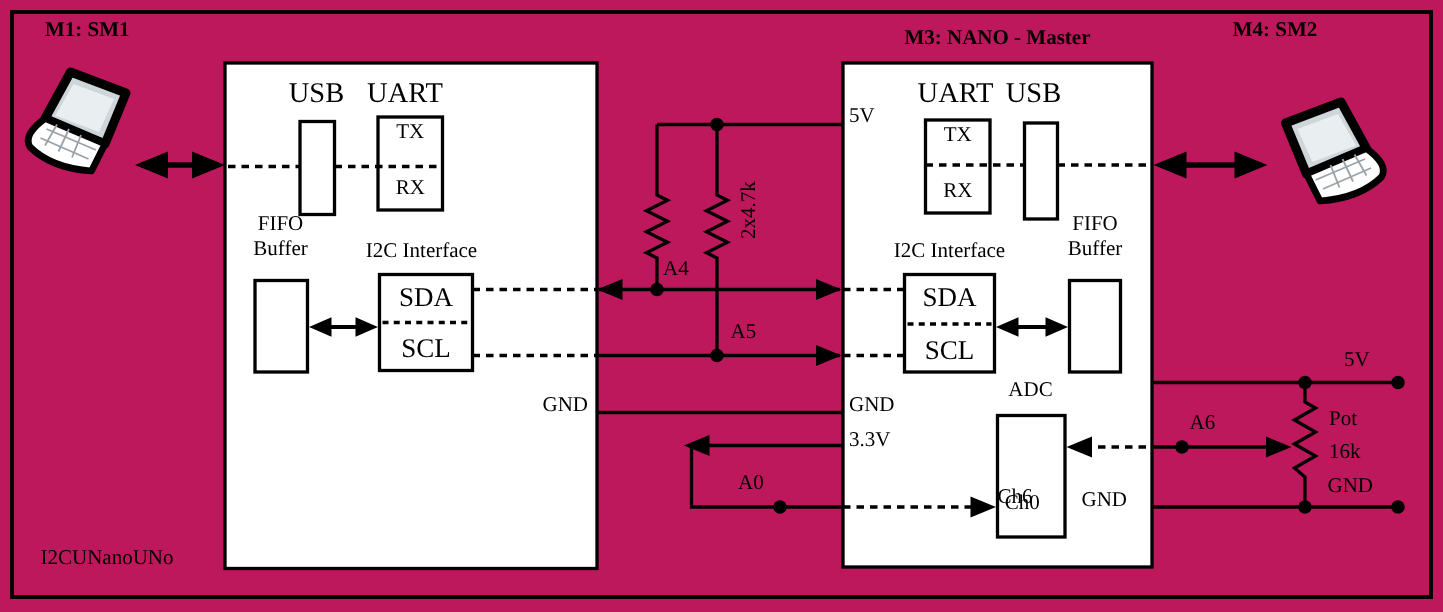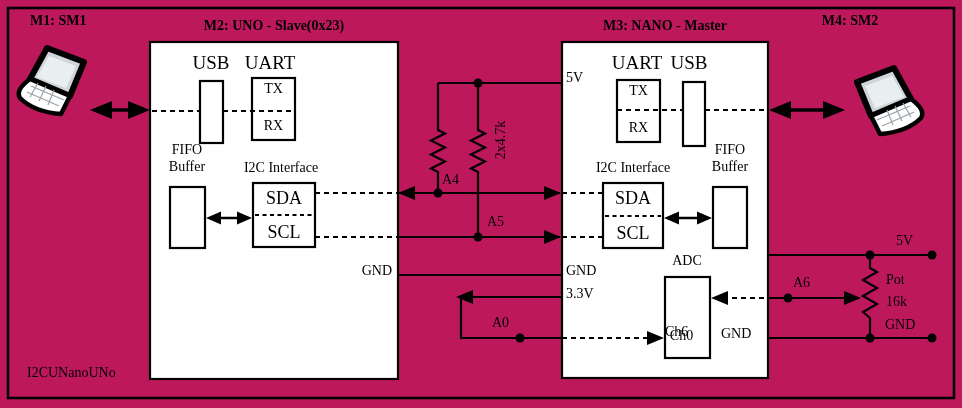--- a/index.html
+++ b/index.html
@@ -130,21 +130,20 @@
     <circle cx="520" cy="338" r="4.5"></circle>
     <circle cx="788" cy="298" r="4.5"></circle>
     <circle cx="870" cy="255" r="4.5"></circle>
     <circle cx="932" cy="255" r="4.5"></circle>
     <circle cx="870" cy="338" r="4.5"></circle>
     <circle cx="932" cy="338" r="4.5"></circle>
   </g>
 </svg>
 
 <span class="lbl b" style="left:30px;top:14px;">M1: SM1</span>
-<span class="lbl b ctr" style="left:150px;top:19px;width:248px;">M2: UNO - Slave(0x23)</span>
 <span class="lbl b ctr" style="left:562px;top:19px;width:206px;">M3: NANO - Master</span>
 <span class="lbl b ctr" style="left:808px;top:14px;width:84px;">M4: SM2</span>
 
 <span class="lbl f16 ctr" style="left:186px;top:53px;width:50px;">USB</span>
 <span class="lbl f16 ctr" style="left:239px;top:53px;width:62px;">UART</span>
 <span class="lbl ctr" style="left:252px;top:82px;width:43px;">TX</span>
 <span class="lbl ctr" style="left:252px;top:119px;width:43px;">RX</span>
 <span class="lbl ctr" style="left:162px;top:143px;width:50px;">FIFO</span>
 <span class="lbl ctr" style="left:162px;top:160px;width:50px;">Buffer</span>
 <span class="lbl ctr" style="left:221px;top:161px;width:120px;">I2C Interface</span>

